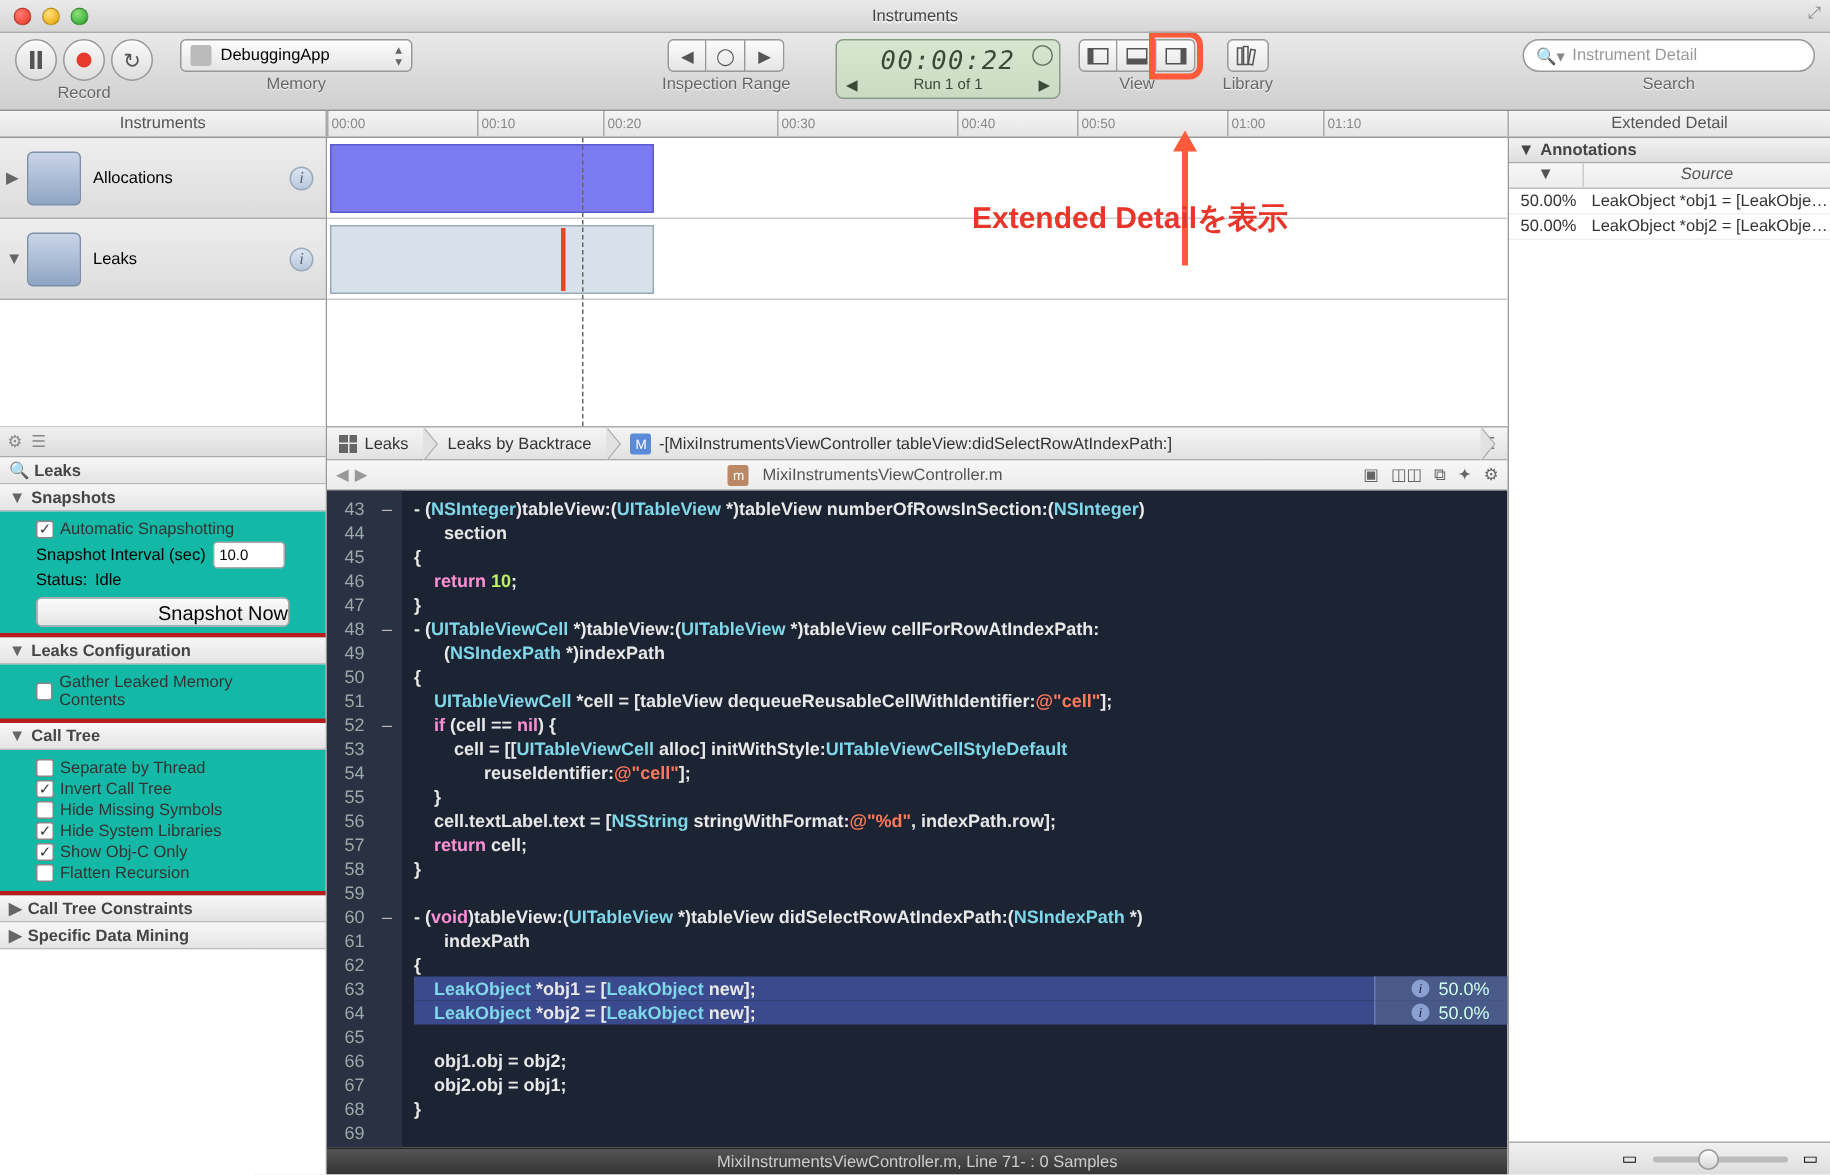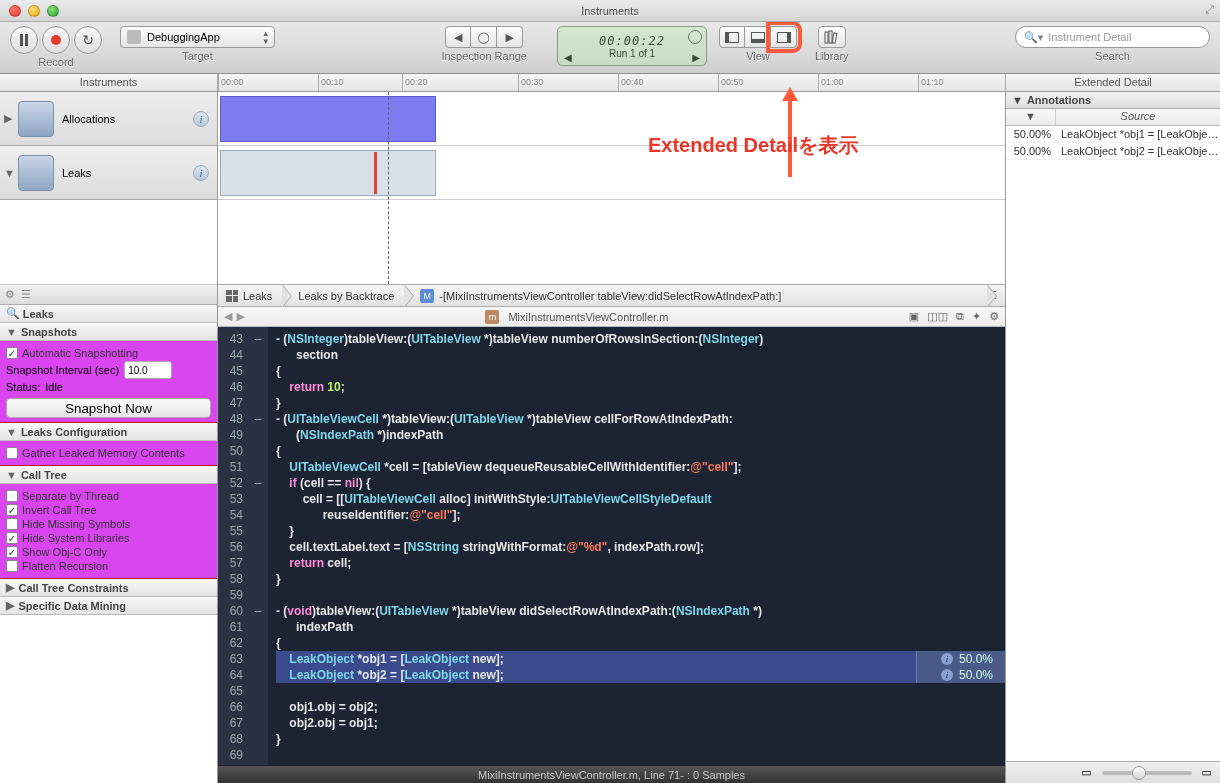--- a/index.html
+++ b/index.html
@@ -26,21 +26,21 @@
 .tool-label{color:#666; margin-top:2px; text-shadow:0 1px #fff;}
 .target-sel{width:155px;height:22px;background:linear-gradient(#fcfcfc,#e5e5e5);border:1px solid #999;border-radius:4px;display:flex;align-items:center;padding:0 6px;gap:6px;box-shadow:inset 0 1px #fff;}
 .target-sel .ico{width:14px;height:14px;background:#bbb;border-radius:2px;}
 .target-sel .arrows{margin-left:auto;color:#666;font-size:9px;line-height:8px;}
 .pill-group{display:flex;}
 .pill{width:26px;height:22px;background:linear-gradient(#fcfcfc,#e5e5e5);border:1px solid #999;display:flex;align-items:center;justify-content:center;color:#555;}
 .pill:first-child{border-radius:4px 0 0 4px;}
 .pill:last-child{border-radius:0 4px 4px 0;border-left:none;}
 .pill.mid{border-left:none;}
 .lcd{width:150px;height:40px;background:linear-gradient(#d5e7cf,#c9dcc3);border:1px solid #8a9c85;border-radius:5px;display:flex;flex-direction:column;align-items:center;justify-content:center;position:relative;}
-.lcd .time{font-family:monospace;font-size:12px;letter-spacing:1px;color:#3a4a35;font-style:italic;}
+.lcd .time{font-family:monospace;font-size:17px;letter-spacing:1px;color:#3a4a35;font-style:italic;}
 .lcd .run{font-size:10px;color:#3a4a35;}
 .lcd .arr{position:absolute;bottom:2px;color:#3a4a35;font-size:10px;}
 .lcd .arr.l{left:6px;}.lcd .arr.r{right:6px;}
 .lcd .clock{position:absolute;right:4px;top:3px;width:14px;height:14px;border:1px solid #6a7a65;border-radius:50%;}
 .view-btns .pill{width:26px;}
 .view-btns .pill .vbox{width:14px;height:11px;border:1px solid #555;position:relative;}
 .view-btns .pill.highlighted{outline:4px solid #ff5a3c;outline-offset:1px;}
 .lib-btn{width:28px;height:22px;background:linear-gradient(#fcfcfc,#e5e5e5);border:1px solid #999;border-radius:4px;display:flex;align-items:center;justify-content:center;}
 .lib-btn svg{width:16px;height:14px;}
 .search-field{width:195px;height:22px;background:#fff;border:1px solid #999;border-radius:11px;display:flex;align-items:center;padding:0 8px;gap:5px;}
@@ -64,23 +64,23 @@
 .inst-row{height:54px;background:linear-gradient(#eee,#dcdcdc);border-bottom:1px solid #aaa;display:flex;align-items:center;padding:0 8px;gap:8px;position:relative;}
 .inst-row .disc{position:absolute;left:4px;color:#666;}
 .inst-ico{width:36px;height:36px;background:linear-gradient(#c9d5e8,#8fa5c4);border:1px solid #7a8fa8;border-radius:4px;margin-left:10px;}
 .inst-row .info{margin-left:auto;width:16px;height:16px;border-radius:50%;background:linear-gradient(#dce6f2,#b8c8dc);color:#567;display:flex;align-items:center;justify-content:center;font-style:italic;font-family:Georgia,serif;font-size:11px;border:1px solid #9ab;}
 .blank-tracks{flex:0 0 auto;height:85px;background:#fff;border-bottom:1px solid #ccc;}
 .mini-tool{height:20px;background:linear-gradient(#f0f0f0,#dcdcdc);border-bottom:1px solid #aaa;display:flex;align-items:center;padding:0 5px;gap:6px;color:#888;}
 
 
 .cfg-hdr{height:18px;background:linear-gradient(#f7f7f7,#e4e4e4);border-bottom:1px solid #bbb;display:flex;align-items:center;padding:0 6px;font-weight:bold;color:#444;}
 .cfg-hdr .disc{margin-right:4px;color:#666;}
-.cfg-body{padding:4px 6px;background:#d946ef;border-bottom:1px solid #b91c1c;}
+.cfg-body{padding:4px 24px;background:#14b8a6;border-bottom:3px solid #b91c1c;}
 .cfg-body label{display:flex;align-items:center;gap:4px;color:#333;margin:2px 0;}
-.snap-btn{width:100%;height:20px;background:linear-gradient(#fcfcfc,#e5e5e5);border:1px solid #aaa;border-radius:4px;margin-top:3px;}
+.snap-btn{width:100%;height:20px;background:linear-gradient(#fcfcfc,#e5e5e5);border:1px solid #aaa;border-radius:4px;margin-top:3px;text-align:right;}
 .interval-row{display:flex;align-items:center;gap:5px;margin:2px 0;}
 .stepper{width:48px;height:18px;border:1px solid #aaa;border-radius:3px;background:#fff;display:flex;align-items:center;padding:0 3px;font-size:10px;}
 .cb{width:12px;height:12px;border:1px solid #888;border-radius:2px;background:#fff;display:inline-flex;align-items:center;justify-content:center;}
 .cb.checked::after{content:"✓";color:#333;font-size:10px;}
 
 
 .center-col{flex:1;display:flex;flex-direction:column;min-width:0;}
 
 
 .tracks{height:193px;background:#fff;border-bottom:1px solid #aaa;position:relative;}
@@ -174,21 +174,21 @@
     </div>
     <div class="tool-label">Record</div>
   </div>
 
   <div class="tool-group">
     <div class="target-sel">
       <div class="ico"></div>
       <span>DebuggingApp</span>
       <div class="arrows">▴<br>▾</div>
     </div>
-    <div class="tool-label">Target</div>
+    <div class="tool-label">Memory</div>
   </div>
 
   <div class="spacer"></div>
 
   <div class="tool-group">
     <div class="pill-group">
       <div class="pill">◀</div>
       <div class="pill mid">◯</div>
       <div class="pill">▶</div>
     </div>
@@ -242,24 +242,24 @@
   </div>
 </div>
 
 <div class="ruler-row">
   <div class="ruler-left">Instruments</div>
   <div class="ruler-main" id="ruler-main">
       <div class="tick" style="left: 0px;">00:00</div>
       <div class="tick" style="left: 100px;">00:10</div>
       <div class="tick" style="left: 184px;">00:20</div>
       <div class="tick" style="left: 300px;">00:30</div>
-      <div class="tick" style="left: 400px;">00:40</div>
+      <div class="tick" style="left: 420px;">00:40</div>
       <div class="tick" style="left: 500px;">00:50</div>
       <div class="tick" style="left: 600px;">01:00</div>
-      <div class="tick" style="left: 700px;">01:10</div>
+      <div class="tick" style="left: 664px;">01:10</div>
     </div>
   <div class="ruler-right">Extended Detail</div>
 </div>
 
 <div class="main-area">
 
   <div class="left-col">
     <div class="inst-list" id="inst-list">
         <div class="inst-row">
           <span class="disc">▶</span>

